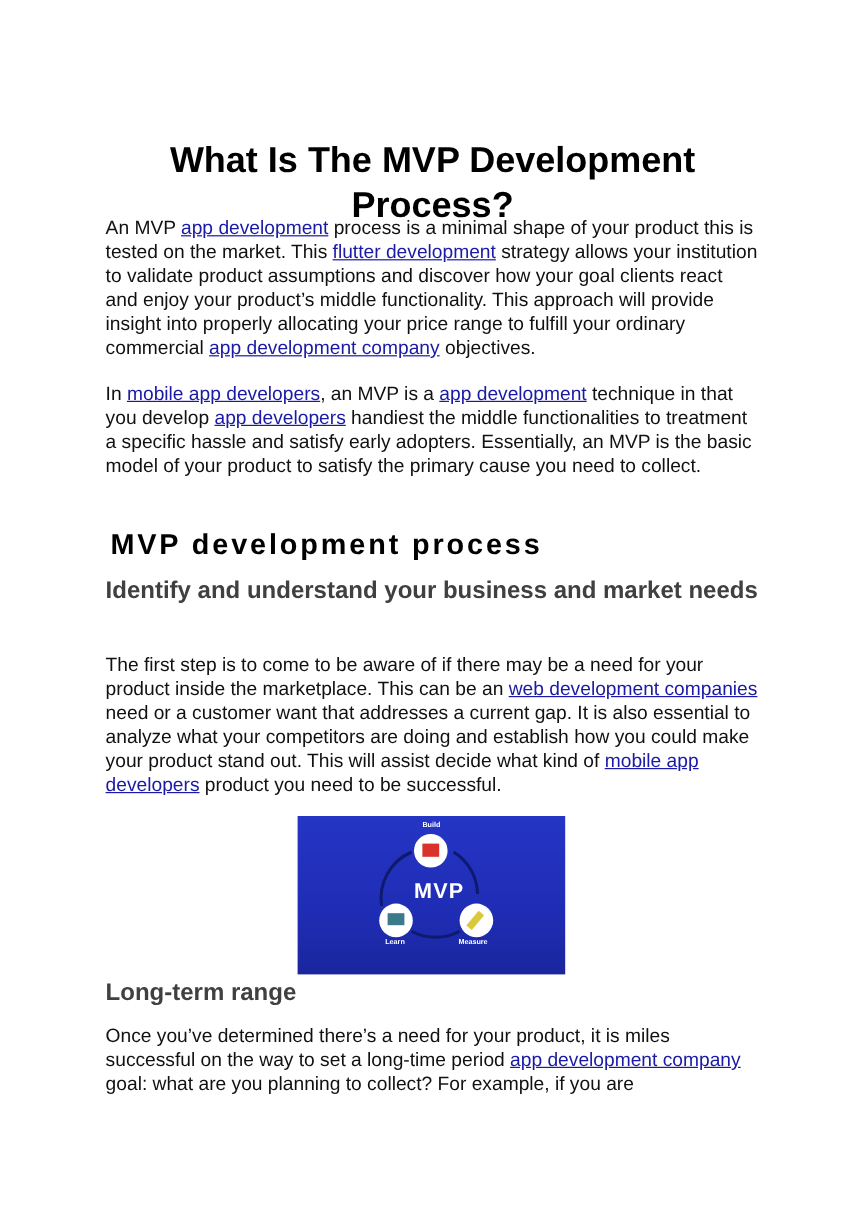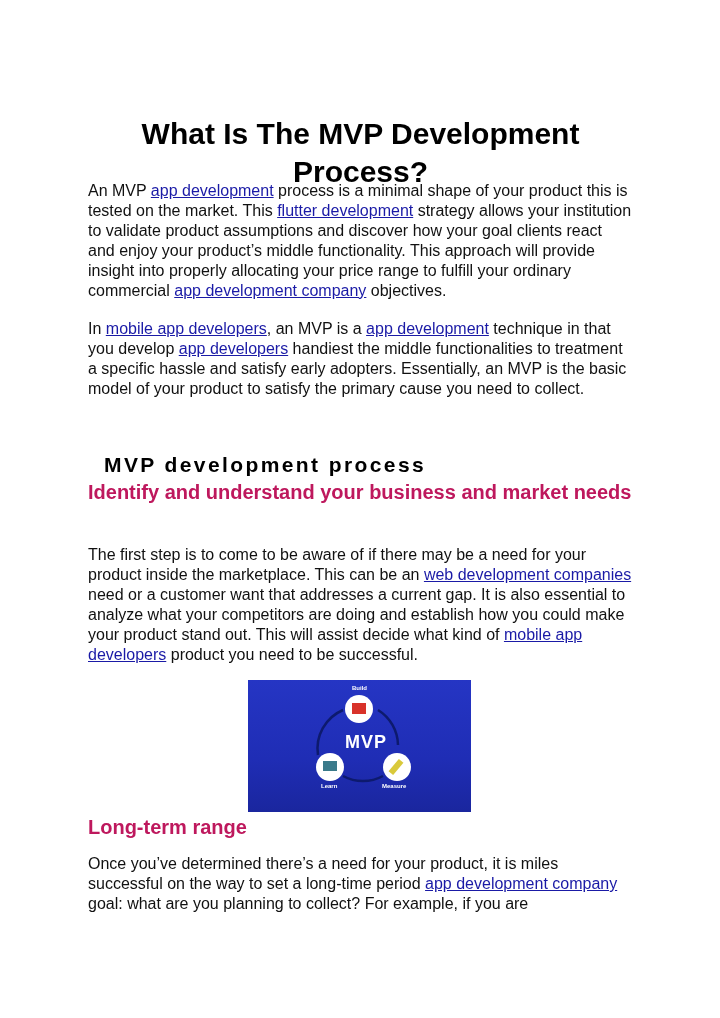--- a/index.html
+++ b/index.html
@@ -3,22 +3,22 @@
 <meta charset="utf-8">
 <style>
   html, body { margin: 0; padding: 0; background: #ffffff; }
   body { width: 720px; height: 1018px; position: relative; overflow: hidden;
          font-family: "Liberation Sans", sans-serif; color: #111; }
   .page { position: absolute; left: 88px; top: 0; width: 545px; }
   h1 { font-size: 30px; font-weight: bold; text-align: center; line-height: 38px;
        margin: 0; position: absolute; top: 115px; left: 0; width: 545px; color: #000; }
   .p { font-size: 16px; line-height: 20px; margin: 0; position: absolute; left: 0; width: 545px; color: #111; }
   a { color: #1a1aa6; text-decoration: underline; }
-  .h2 { font-size: 21px; font-weight: bold; letter-spacing: 2.4px; position: absolute; left: 0; top: 437px; margin: 16px; color: #000; }
-  .h3 { font-size: 20px; font-weight: bold; line-height: 26px; position: absolute; left: 0; margin: 0; color: #be185d; }
+  .h2 { font-size: 24px; font-weight: bold; letter-spacing: 2.4px; position: absolute; left: 0; top: 437px; margin: 4px; color: #000; }
+  .h3 { font-size: 20px; font-weight: bold; line-height: 26px; position: absolute; left: 0; margin: 0; color: #404040; }
   .figure { position: absolute; left: 160px; top: 680px; width: 223px; height: 132px;
             background: linear-gradient(180deg, #2535c4 0%, #1f2db5 60%, #1a269e 100%); }
   .node { position: absolute; width: 28px; height: 28px; border-radius: 50%; background: #fff; }
   .node-label { position: absolute; font-size: 6px; color: #fff; font-weight: bold; }
   .mvp-label { position: absolute; left: 97px; top: 52px; font-size: 18px; color: #fff; font-weight: bold; letter-spacing: 1px; }
 </style>
 </head>
 <body>
 
 <div class="page">

